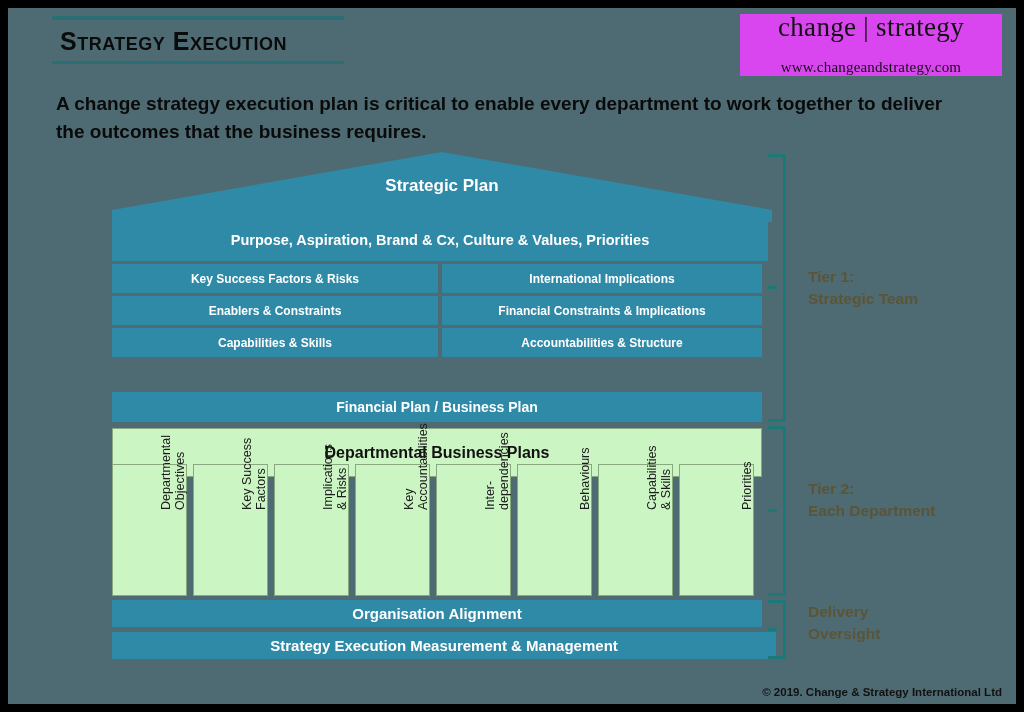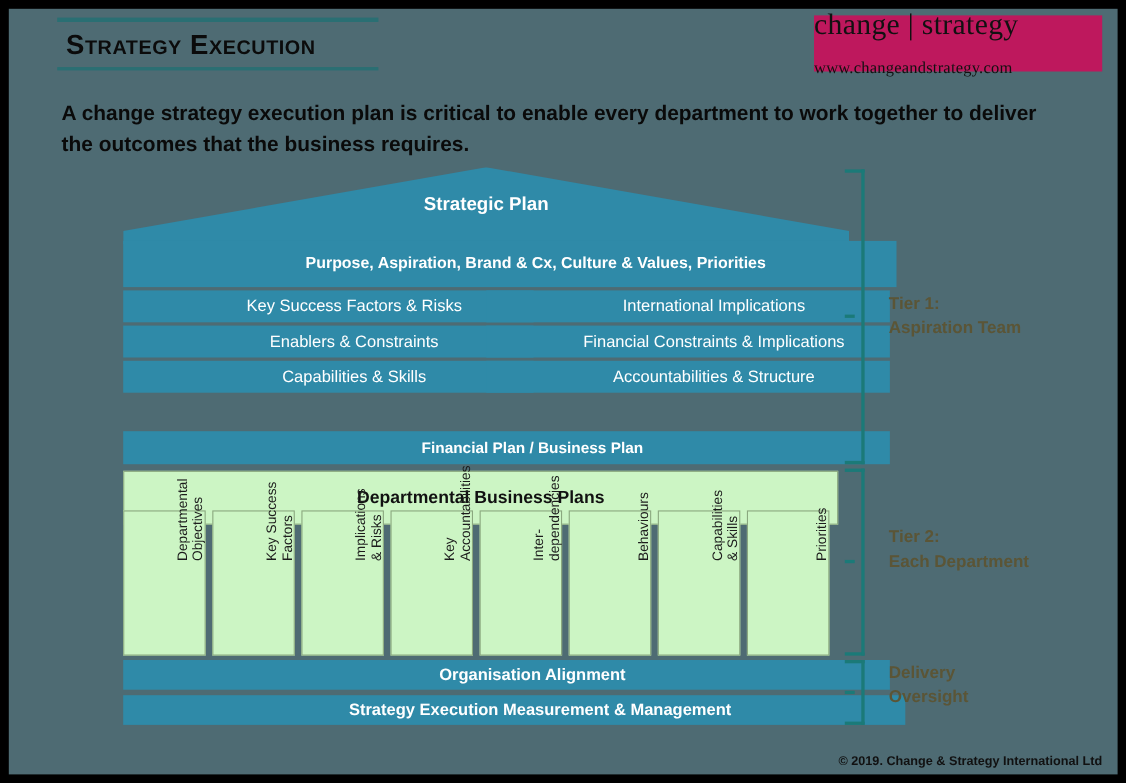--- a/index.html
+++ b/index.html
@@ -23,42 +23,42 @@
   #title-rule-bot{height:3px;background:#2a6f73;width:292px;margin-left:4px;}
   #page-title{
     font-size:25px;font-weight:bold;color:#0b0b0b;
     letter-spacing:.5px;padding:7px 0 5px 12px;
     font-variant:small-caps;text-transform:capitalize;
     font-family:"Liberation Sans", sans-serif;
   }
 
   #logo-box{
     position:absolute;right:14px;top:6px;
-    width:262px;height:51px;background:#be185d;
-    display:flex;flex-direction:column;align-items:flex-start;justify-content:center;
+    width:262px;height:62px;background:#d946ef;
+    display:flex;flex-direction:column;align-items:center;justify-content:center;
   }
   #logo-main{
     font-family:"Liberation Serif", serif;
     font-size:27px;color:#111;letter-spacing:.3px;line-height:1;
   }
   #logo-url{
     font-family:"Liberation Serif", serif;
     font-size:15px;color:#111;margin-top:18px;letter-spacing:.2px;
   }
 
   #subtitle{
     position:absolute;left:48px;top:82px;width:890px;
     font-size:19px;font-weight:bold;color:#0a0a0a;line-height:1.45;
   }
   #subtitle b{font-weight:900;}
 
   
   #diagram{position:absolute;left:0;top:0;width:1008px;height:696px;}
 
-  .teal{background:#2f8aa8;color:#ffffff;padding-left:47px;}
+  .teal{background:#2f8aa8;color:#ffffff;}
   .green{background:#ccf5c4;color:#1a1a1a;border:1px solid #8aa87f;box-sizing:border-box;}
   .bar{
     position:absolute;display:flex;align-items:center;justify-content:center;
     font-weight:bold;text-align:center;
   }
 
   
   #roof{position:absolute;left:104px;top:144px;width:660px;height:70px;}
   #roof svg{display:block;}
   #roof-label{
@@ -66,21 +66,21 @@
     color:#fff;font-weight:bold;font-size:17px;pointer-events:none;
   }
 
   #band-purpose{left:104px;top:211px;width:656px;height:42px;font-size:14.5px;}
 
   .split-row{position:absolute;height:29px;}
   .split-left{position:absolute;left:0;top:0;width:326px;height:29px;}
   .split-right{position:absolute;left:330px;top:0;width:320px;height:29px;}
   .split-left,.split-right{
     display:flex;align-items:center;justify-content:center;
-    font-weight:normal;font-size:15px;text-align:center;
+    font-weight:bold;font-size:12px;text-align:center;
   }
 
   #band-financial{left:104px;top:384px;width:650px;height:30px;font-size:14px;}
 
   #band-dept-plans{left:104px;top:420px;width:650px;height:49px;font-size:16px;color:#111;}
 
   #dept-cols{position:absolute;left:104px;top:456px;width:650px;height:132px;}
   .dept-col{
     position:absolute;top:0;width:75px;height:132px;
     background:#ccf5c4;border:1px solid #8aa87f;box-sizing:border-box;
@@ -191,21 +191,21 @@
           <span class="vtext">Priorities</span>
         </div>
     </div>
 
     <div class="bar teal" id="band-org-align">Organisation Alignment</div>
     <div class="bar teal" id="band-measure">Strategy Execution Measurement &amp; Management</div>
 
     <div class="bracket" style="left:760px;top:146px;height:268px;"></div>
     <div class="bracket-nib" style="left:760px;top:278px;"></div>
     <div class="tier-label" style="left:800px;top:258px;">Tier 1:
-Aspiration Team</div>
+Strategic Team</div>
 
     <div class="bracket" style="left:760px;top:418px;height:170px;"></div>
     <div class="bracket-nib" style="left:760px;top:501px;"></div>
     <div class="tier-label" style="left:800px;top:470px;">Tier 2:
  Each Department</div>
 
     <div class="bracket" style="left:760px;top:592px;height:59px;"></div>
     <div class="bracket-nib" style="left:760px;top:620px;"></div>
     <div class="tier-label" style="left:800px;top:593px;">Delivery
 Oversight</div>

